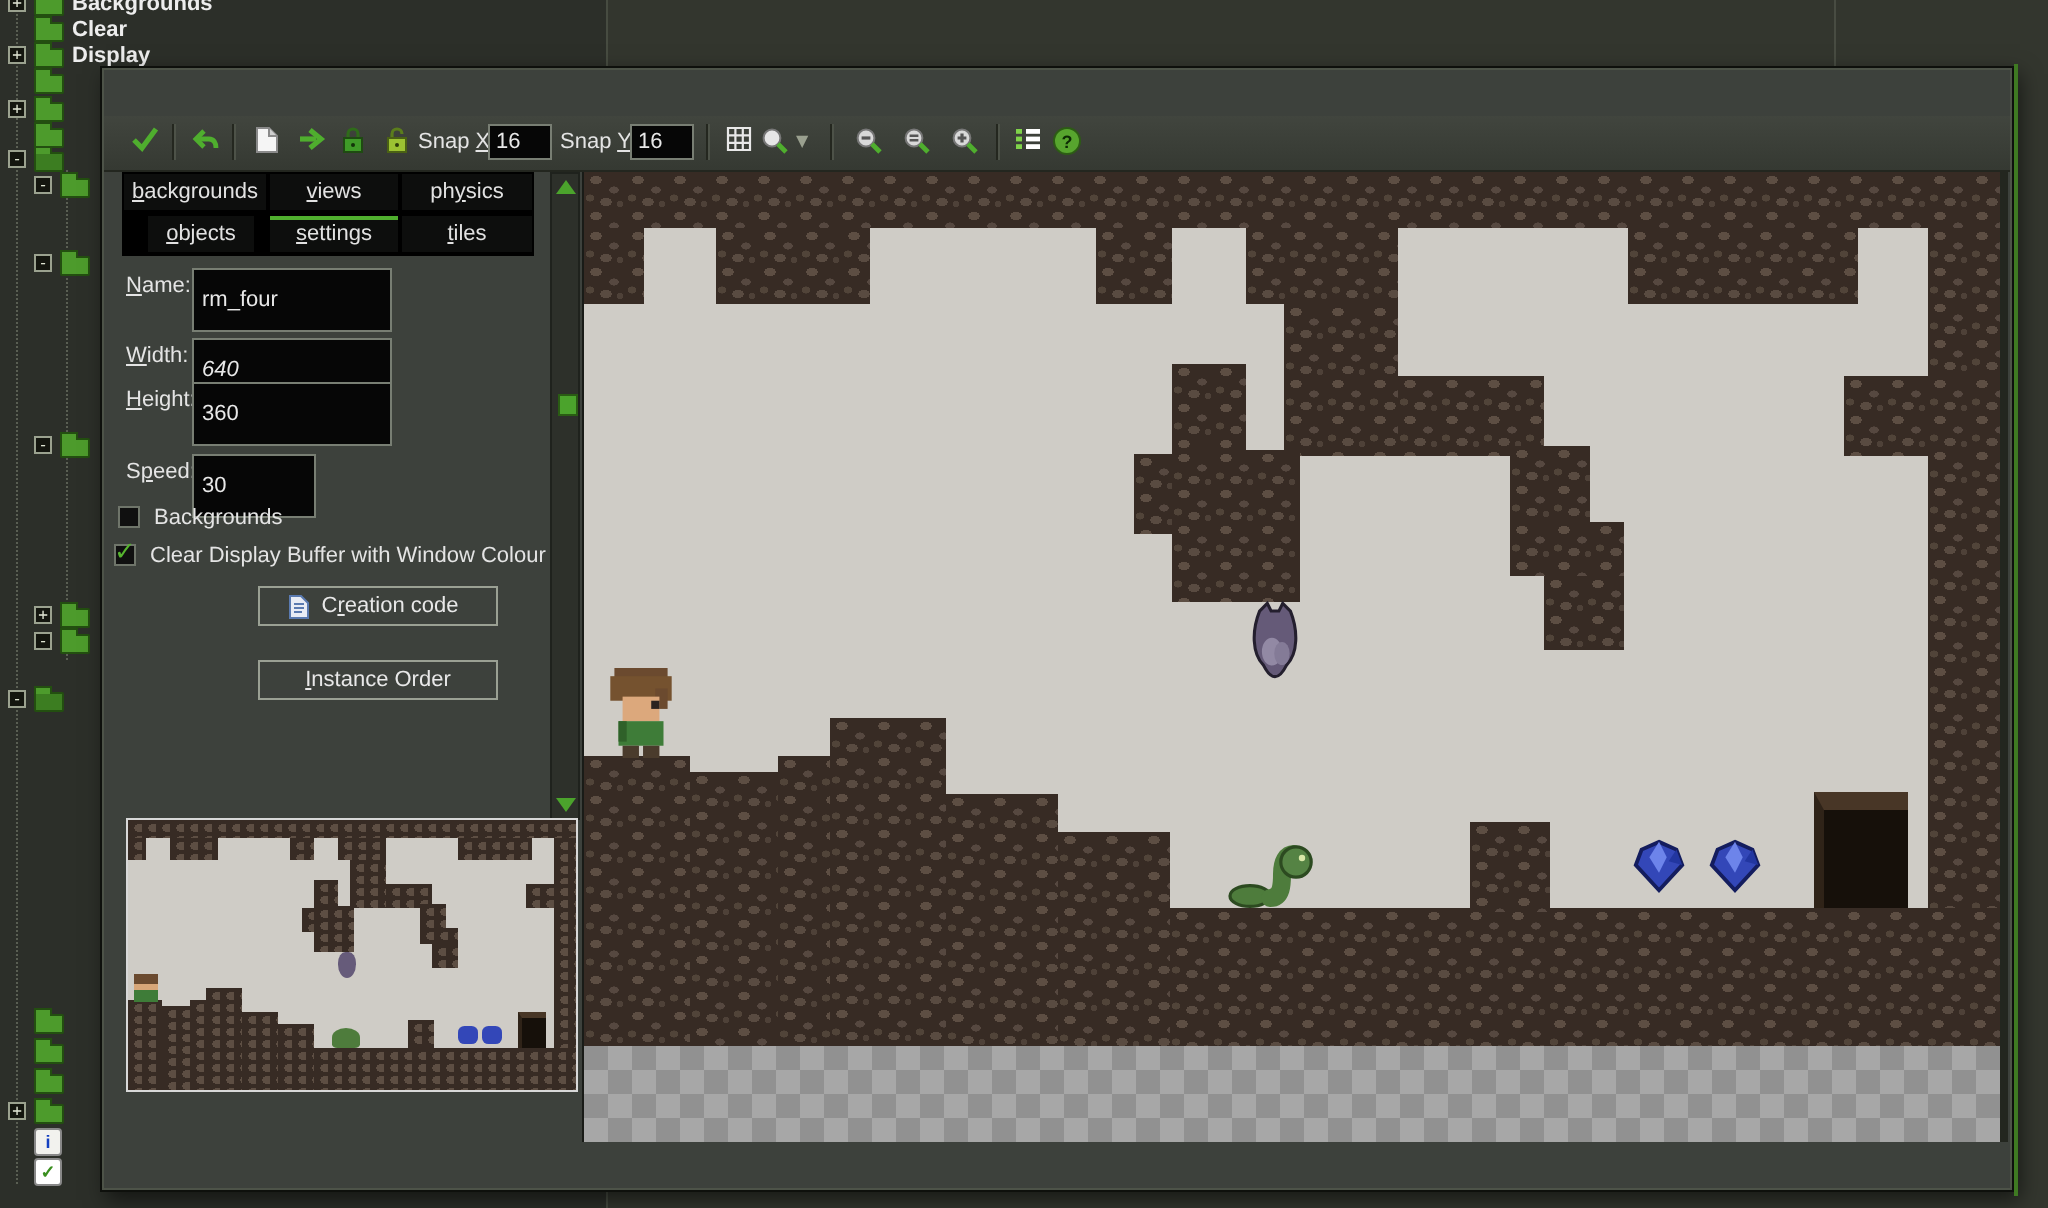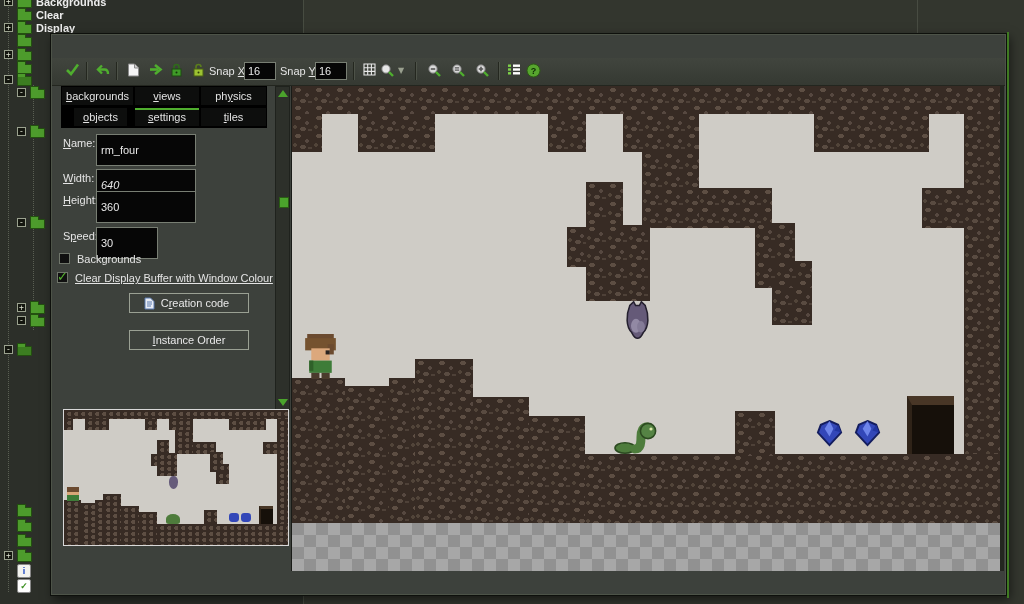--- a/index.html
+++ b/index.html
@@ -307,21 +307,21 @@
     <label class="flabel" style="left:12px;top:160px;"><u>H</u>eight:</label>
     <input class="finput" style="left: 45px; top: 157px; width: 100px;" value="360">
     <label class="flabel" style="left:12px;top:196px;">S<u>p</u>eed:</label>
     <input class="finput" style="left: 45px; top: 193px; width: 62px;" value="30">
 
     <span class="cbox" style="left:8px;top:219px;"></span>
     <label class="flabel" style="left:26px;top:219px;">Backgrounds</label>
     <span class="cbox" style="left:6px;top:238px;">
         <span class="mark">✓</span>
       </span>
-    <label class="flabel" style="left:24px;top:238px;text-decoration:underline;">Clear Display Buffer with Window Colour</label>
+    <label class="flabel" style="left:24px;top:238px;">Clear Display Buffer with Window Colour</label>
 
     <span class="gbtn" style="left:78px;top:259px;padding-left:12px;">
       <span class="bicon">
         <svg width="11" height="13" viewBox="0 0 11 13">
             <path d="M1,1 h5.5 l3.5,3.5 v7.5 h-9 z" fill="#e8ecf5" stroke="#5a7ab0"></path>
             <path d="M3,5 h5 M3,7 h5 M3,9 h4" stroke="#5a7ab0" stroke-width="1"></path>
           </svg>
       </span>
       <span>C<u>r</u>eation code</span>
     </span>

